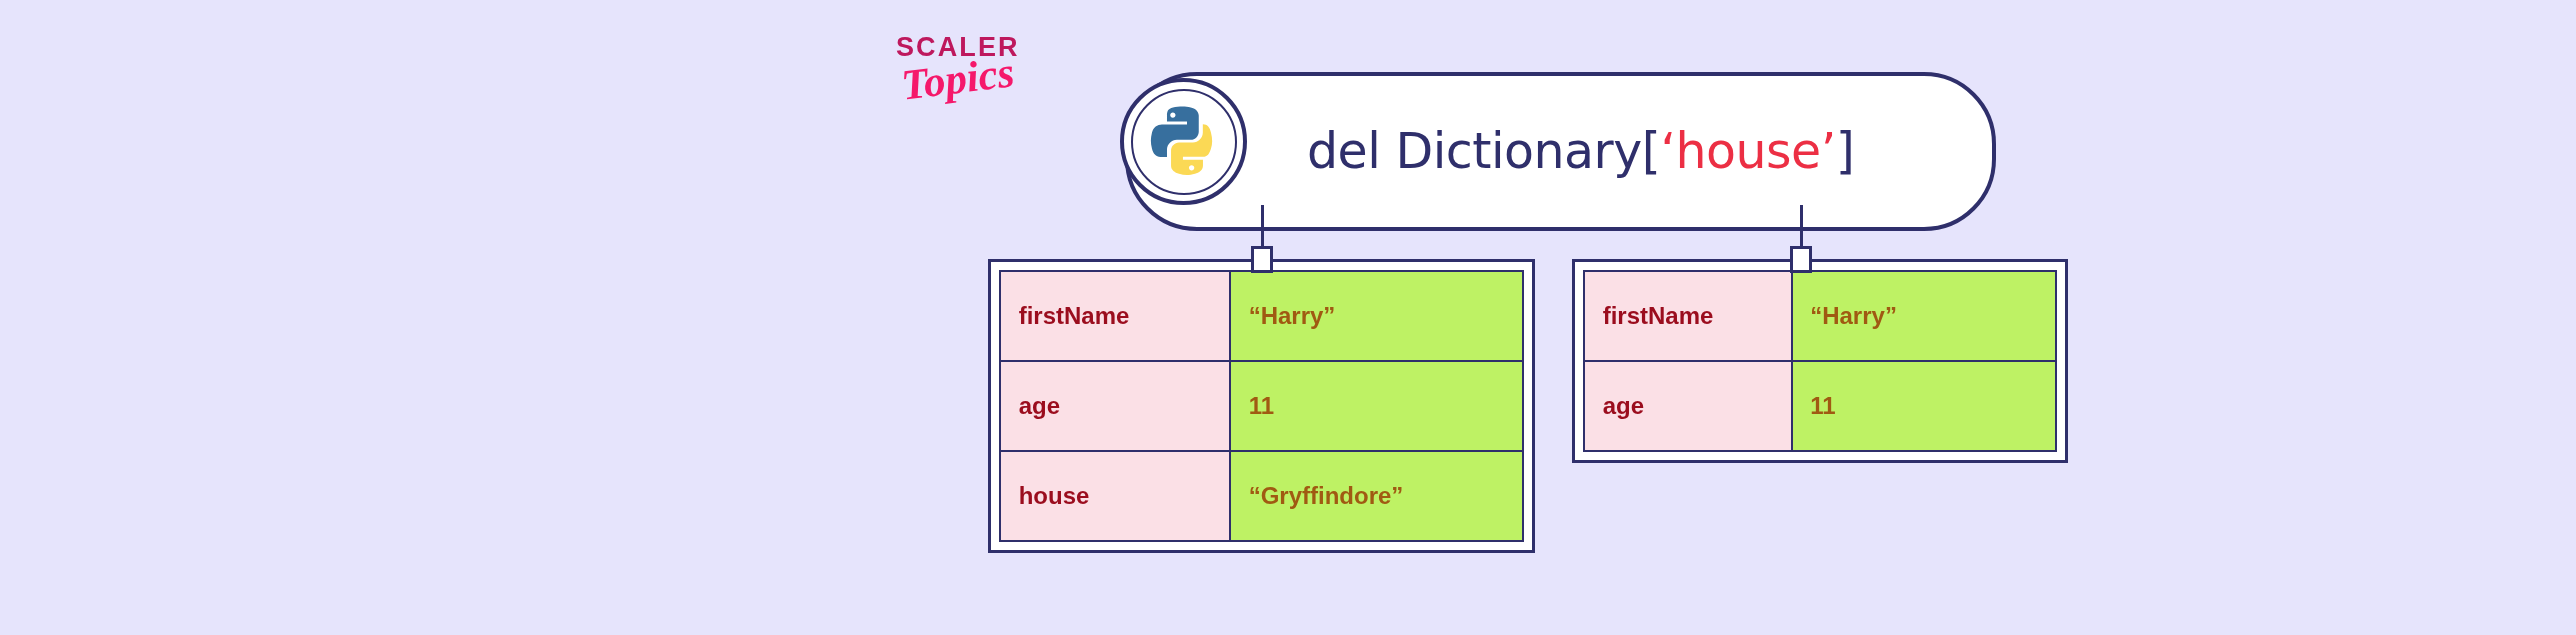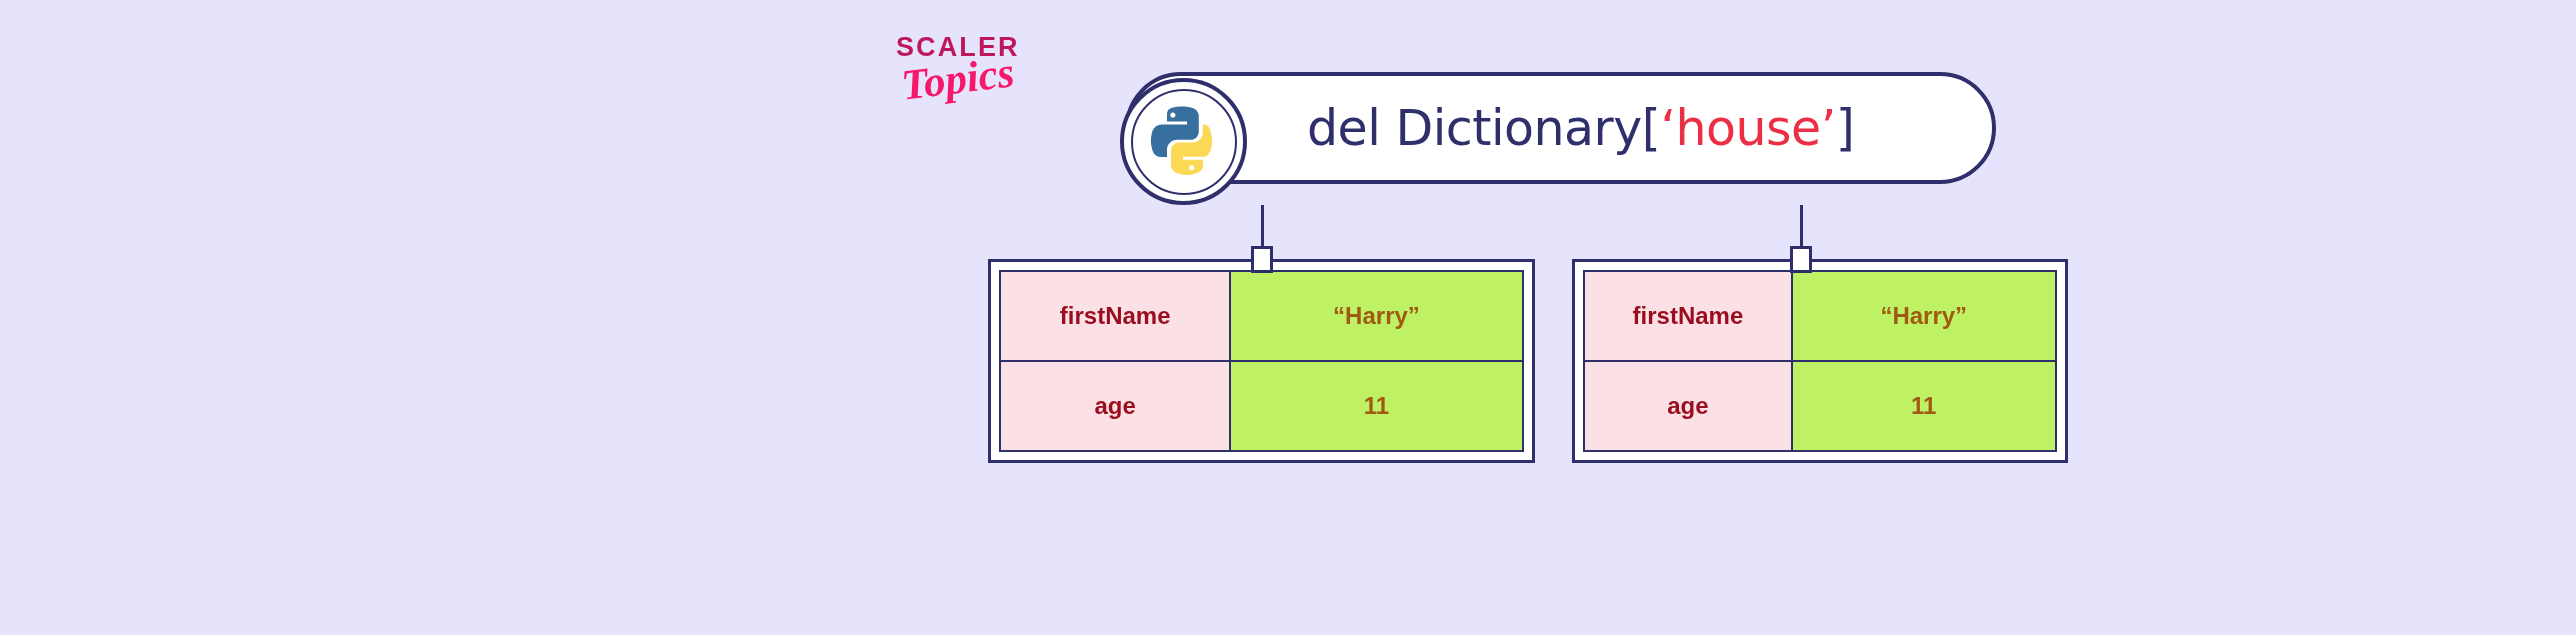--- a/index.html
+++ b/index.html
@@ -35,21 +35,21 @@
     margin-top:3.1px;
     margin-left:3.1px;
     transform:rotate(-7deg);
     transform-origin:left top;
   }
 
   
   #code-pill {
     position:absolute;
     left:1125px; top:72px;
-    width:871px; height:112px;
+    width:871px; height:159px;
     background:#ffffff;
     border:4.6px solid #2f2f6b;
     border-radius:72px;
     display:flex;
     align-items:center;
   }
   #code-text {
     margin-left:178px;
     font-family:"DejaVu Sans", sans-serif;
     font-size:49px;
@@ -109,21 +109,20 @@
     z-index:2;
   }
   #dict-before { left:988px; top:259px; width:547px; }
   #dict-after  { left:1572px; top:259px; width:496px;  }
 
   .dict-table {
     border-collapse:collapse;
     width:100%;
     table-layout:fixed;
     border:2.1px solid #2f2f6b;
-    text-align:center;
   }
   .dict-table td {
     border:2.1px solid #2f2f6b;
     font-family:"Liberation Sans", sans-serif;
     font-weight:bold;
     font-size:24px;
     padding:0 17.5px;
     vertical-align:middle;
   }
   .cell-key {
@@ -171,20 +170,24 @@
   <table class="dict-table">
     <tbody>
       <tr>
         <td class="cell-key">firstName</td>
         <td class="cell-val">“Harry”</td>
       </tr>
       <tr>
         <td class="cell-key">age</td>
         <td class="cell-val">11</td>
       </tr>
+      <tr>
+        <td class="cell-key">house</td>
+        <td class="cell-val">“Gryffindore”</td>
+      </tr>
     </tbody>
   </table>
 </div>
 
 <div class="dict-frame" id="dict-after">
   <table class="dict-table">
     <tbody>
       <tr>
         <td class="cell-key">firstName</td>
         <td class="cell-val">“Harry”</td>

